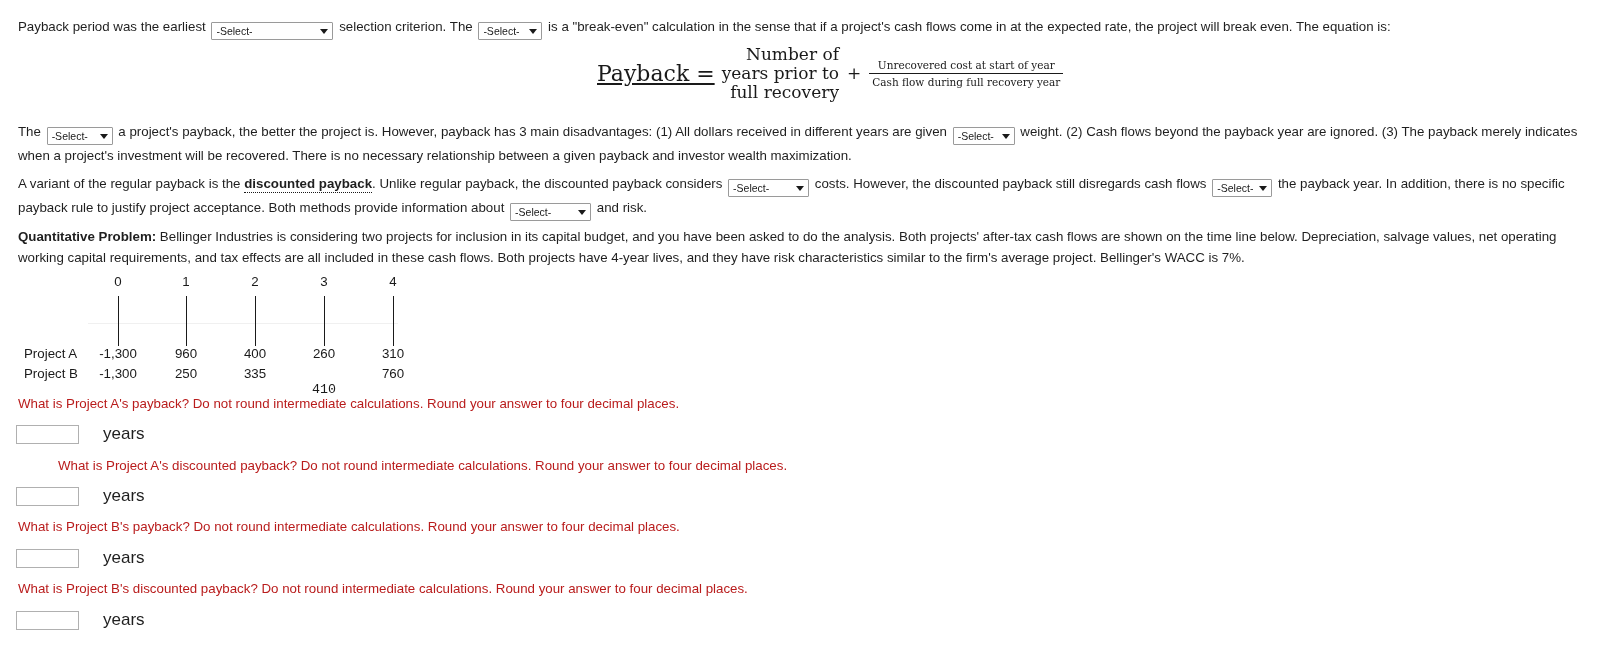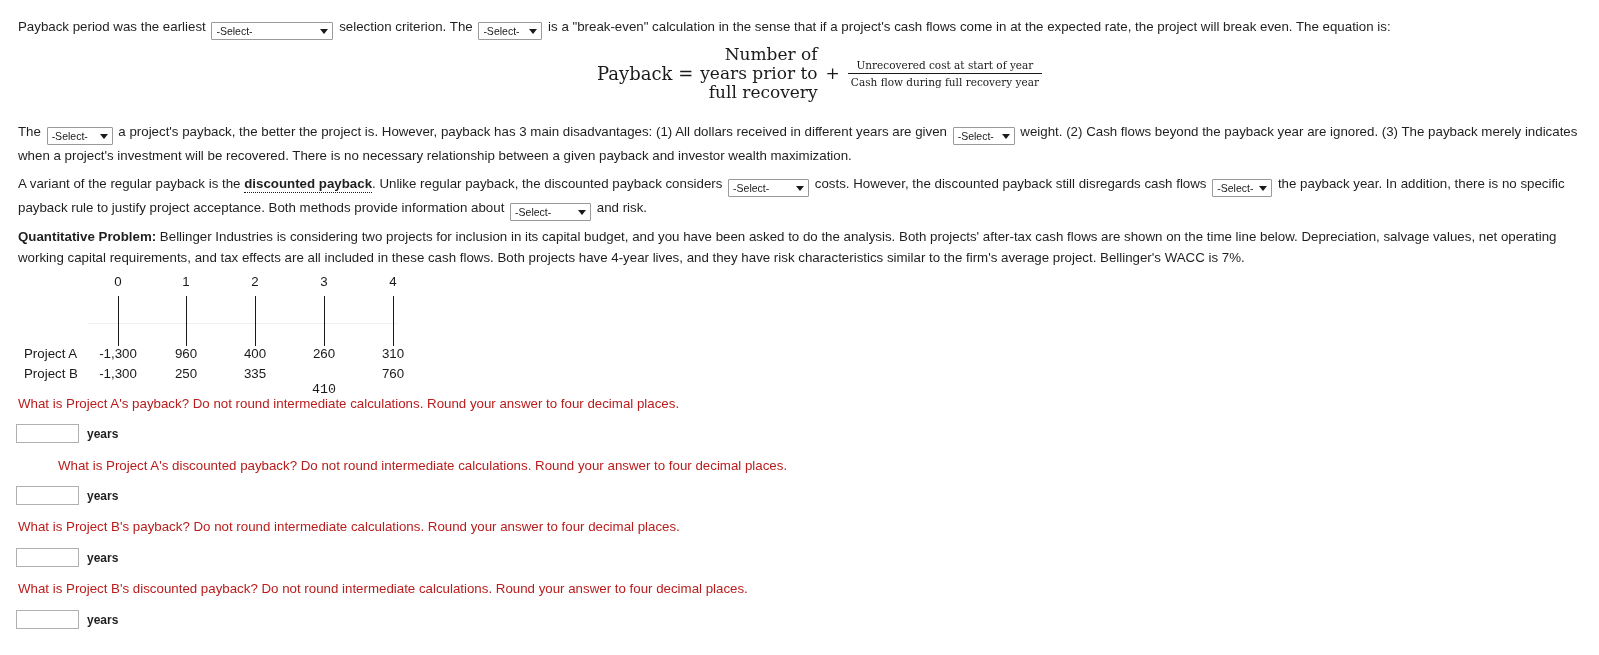--- a/index.html
+++ b/index.html
@@ -85,23 +85,24 @@
     position: absolute;
     left: 597px;
     top: 45px;
     font-family: "DejaVu Serif", serif;
     color: #1a1a1a;
     display: flex;
     align-items: center;
     height: 56px;
   }
   .eq-lhs {
-    font-size: 18px;
+    font-size: 22px;
     white-space: nowrap;
     padding-right: 7px;
+    text-decoration: underline;
   }
   .eq-stack {
     display: flex;
     flex-direction: column;
     align-items: flex-end;
     line-height: 19px;
     font-size: 17px;
     white-space: nowrap;
   }
   .eq-plus {
@@ -192,24 +193,23 @@
     height: 19px;
     border: 1px solid #b0b0b0;
     background: #ffffff;
     outline: none;
     font-family: "Liberation Sans", sans-serif;
     font-size: 12px;
     padding: 0 3px;
     border-radius: 0;
   }
   .ans-unit {
-    margin-left: 8px;
-    font-size: 12px;
+    margin-left: 24px;
+    font-size: 17px;
     color: #1f1f1f;
-    font-weight: bold;
   }
 </style>
 </head>
 <body>
 
 <div class="page">
 
   <div class="para w-full" style="top:16px;">
     <span>Payback period was the earliest</span>
     <span class="sel w-wide">

